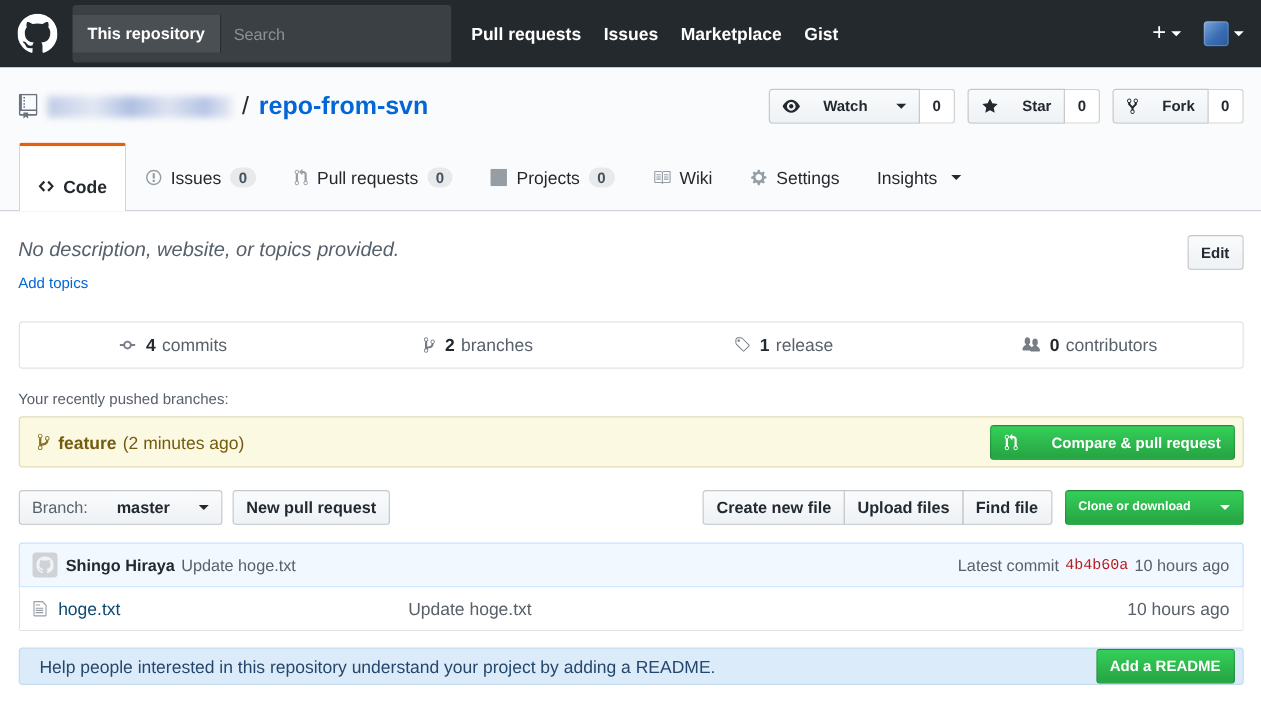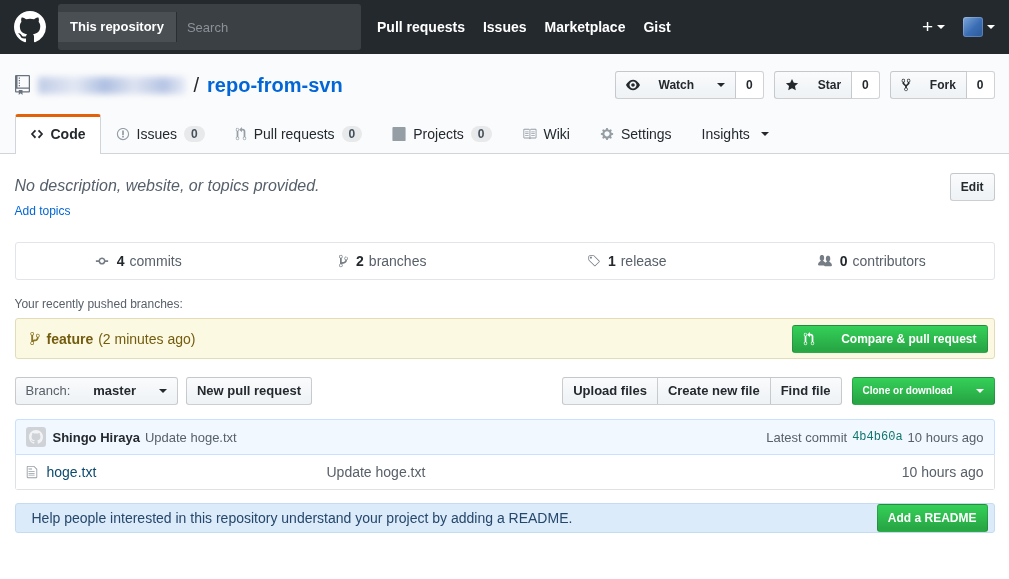--- a/index.html
+++ b/index.html
@@ -42,21 +42,21 @@
     color:#24292e; background:linear-gradient(-180deg,#fafbfc,#eff3f6 90%); border:1px solid rgba(27,31,35,.2);
     border-radius:3px; cursor:pointer; white-space:nowrap; font-family:inherit; }
   .btn .octicon { color:#24292e; }
   .social-count { padding:3px 10px; font-size:12px; font-weight:600; line-height:20px; background:#fff;
     border:1px solid rgba(27,31,35,.2); border-left:0; border-radius:0 3px 3px 0; cursor:pointer; }
   .action-group .btn { border-radius:3px 0 0 3px; }
 
   .tabs { display:flex; margin-top:15px; position:relative; z-index:1; }
   .tab { display:flex; align-items:center; gap:7px; padding:11px 14px 12px; font-size:14px; color:#24292e; cursor:pointer; border:1px solid transparent; border-bottom:0; }
   .tab .octicon { color:#959da5; }
-  .tab.active { background:#fff; border-color:#d1d5da; border-top:3px solid #e36209; padding-top:8px; font-weight:600; border-radius:3px 3px 0 0; }
+  .tab.active { background:#fff; border-color:#d1d5da; border-top:3px solid #e36209; padding-top:24px; font-weight:600; border-radius:3px 3px 0 0; }
   .tab.active .octicon { color:#24292e; }
   .counter { background:rgba(27,31,35,.08); color:#44505c; border-radius:20px; font-size:12px; font-weight:600; padding:2px 7px; line-height:1; }
   .pagehead-border { border-top:1px solid #d1d5da; margin-top:-1px; }
 
   
   .main { padding-top:19px; }
   .desc-row { display:flex; align-items:flex-start; }
   .repo-desc { font-style:italic; font-size:16px; color:#56606a; padding-top:4px; }
   .add-topics { color:#0366d6; font-size:12px; margin-top:9px; cursor:pointer; display:inline-block; }
   .edit-btn { margin-left:auto; }
@@ -87,21 +87,21 @@
   .btn-group .btn:last-child { border-radius:0 3px 3px 0; }
   .clone-btn { margin-left:10px; font-size:10px; }
 
   .commit-box { margin-top:14px; }
   .commit-tease { background:#f1f8ff; border:1px solid #c8e1ff; border-radius:3px 3px 0 0; display:flex; align-items:center; padding:7px 10px; font-size:13px; }
   .commit-avatar { width:20px; height:20px; border-radius:3px; background:#cfd3d8; display:flex; align-items:center; justify-content:center; margin-right:7px; cursor:pointer; }
   .commit-avatar svg { color:#f2f3f4; }
   .commit-author { font-weight:600; color:#24292e; margin-right:5px; cursor:pointer; }
   .commit-msg { color:#586069; cursor:pointer; }
   .commit-meta { margin-left:auto; color:#586069; display:flex; align-items:center; gap:5px; }
-  .sha { font-family:"Liberation Mono","DejaVu Sans Mono",monospace; font-size:12px; color:#0f766e; cursor:pointer; }
+  .sha { font-family:"Liberation Mono","DejaVu Sans Mono",monospace; font-size:12px; color:#b91c1c; cursor:pointer; }
   .file-wrap { border:1px solid #dfe2e5; border-top:0; border-radius:0 0 3px 3px; }
   .file-row { display:flex; align-items:center; padding:9px 10px; background:#fff; font-size:14px; }
   .file-row .octicon { color:#959da5; margin-right:9px; }
   .file-name { color:#0c4a6e; width:280px; cursor:pointer; }
   .file-msg { color:#586069; flex:1; cursor:pointer; }
   .file-age { color:#586069; margin-left:auto; text-align:right; }
 
   .readme-flash { margin-top:13px; background:#dcebfa; border:1px solid #c4dcf2; border-radius:3px; display:flex; align-items:center; padding:6px 6px 6px 16px; height:30px; color:#25476b; }
   .readme-btn { margin-left:auto; font-size:12px; }
 </style>
@@ -317,22 +317,22 @@
 
   <div class="toolbar">
     <button class="btn btn-13 branch-select">
       <span class="blabel">Branch:</span>
       <span class="bname">master</span>
       <span class="caret"></span>
     </button>
     <button class="btn btn-13 gap8">New pull request</button>
     <div class="toolbar-right">
       <div class="btn-group">
+        <button class="btn btn-13">Create new file</button>
         <button class="btn btn-13">Upload files</button>
-        <button class="btn btn-13">Create new file</button>
         <button class="btn btn-13">Find file</button>
       </div>
       <button class="btn btn-green clone-btn">
         <span>Clone or download</span>
         <span class="caret"></span>
       </button>
     </div>
   </div>
 
   <div class="commit-box">

